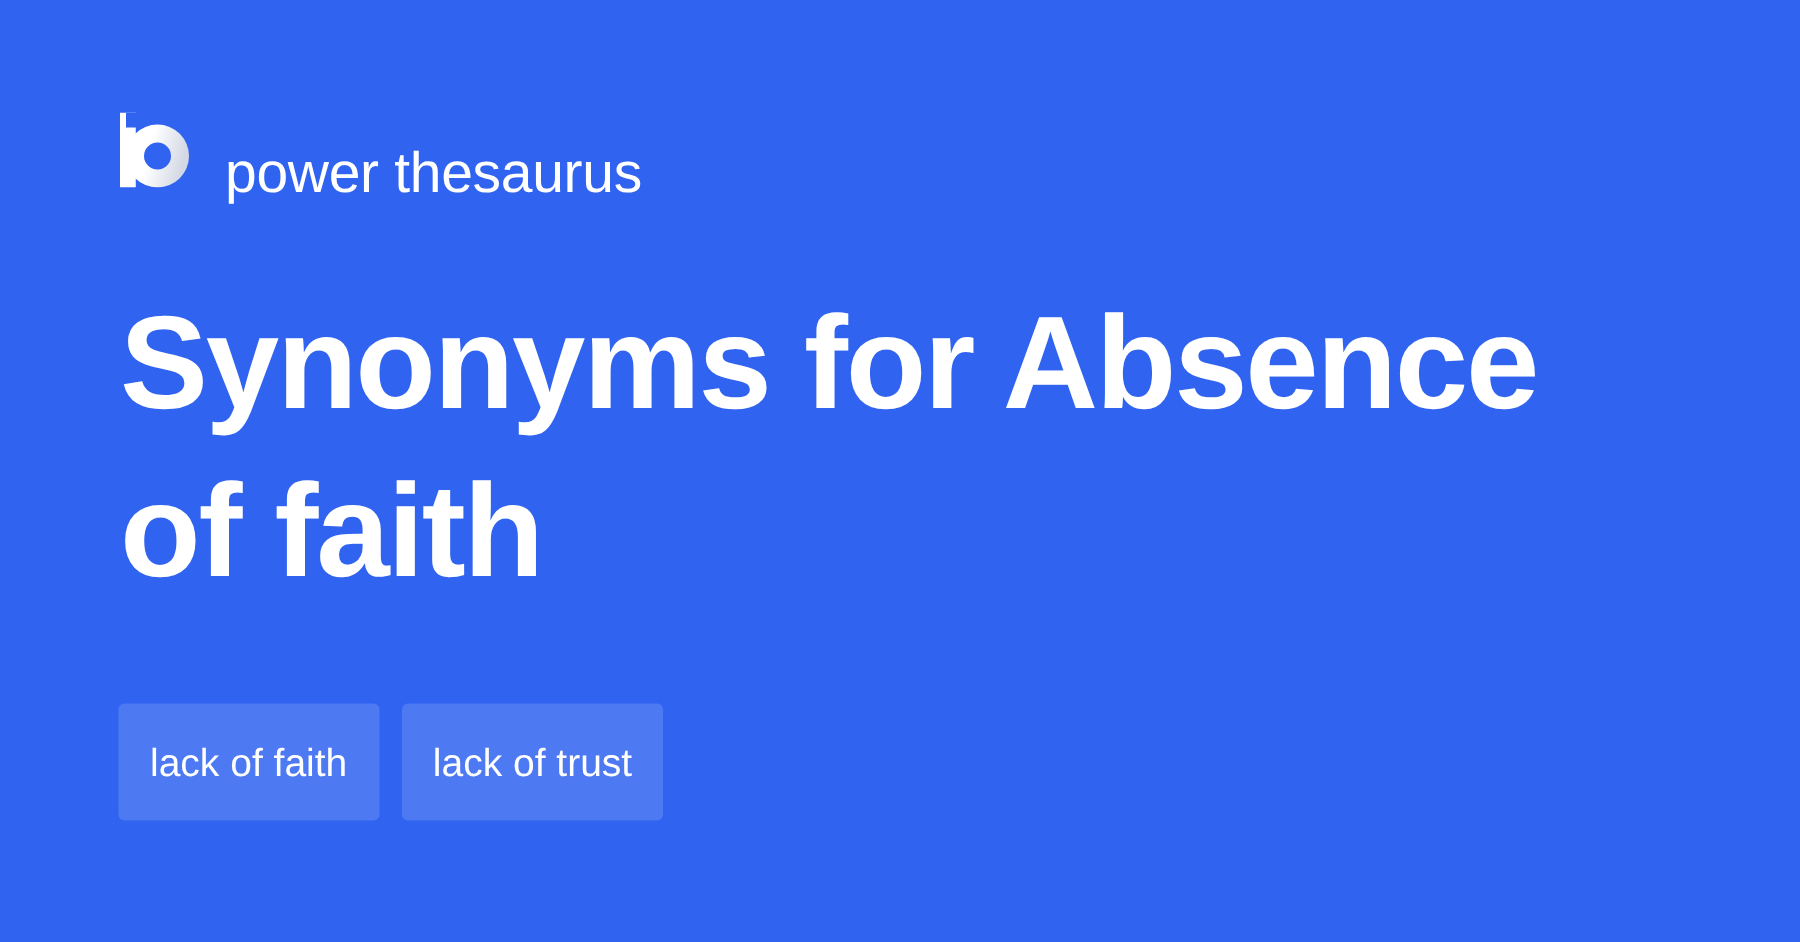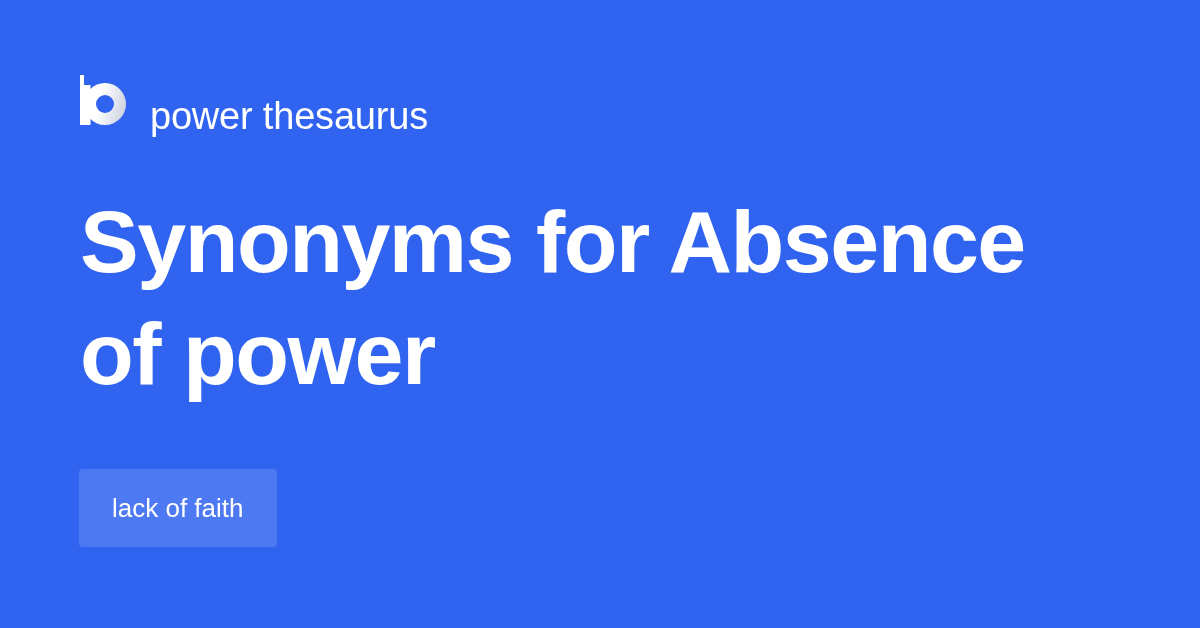--- a/index.html
+++ b/index.html
@@ -77,21 +77,21 @@
     display: flex;
     align-items: flex-start;
     gap: 15px;
   }
 
   .chip {
     background: #4d79f2;
     border-radius: 4px;
     height: 78px;
     box-sizing: border-box;
-    padding: 0 33px;
+    padding: 0 21px;
     display: flex;
     align-items: center;
     justify-content: center;
     color: #ffffff;
     font-size: 26px;
     font-weight: normal;
     line-height: 1;
     white-space: nowrap;
     font-family: "Liberation Sans", sans-serif;
   }
@@ -119,19 +119,20 @@
 
         <circle cx="25" cy="29" r="9" fill="#3063f0"></circle>
 
         <rect x="4" y="0" width="10" height="10" fill="#3063f0"></rect>
       </svg>
     </span>
 
     <span class="brand-name">power thesaurus</span>
   </div>
 
-  <h1 class="headline">Synonyms for Absence of power</h1>
+  <h1 class="headline">Synonyms for Absence of faith</h1>
 
   <div class="chip-row">
     <span class="chip">lack of faith</span>
+    <span class="chip">lack of trust</span>
   </div>
 
 </div>
 
 </body></html>

